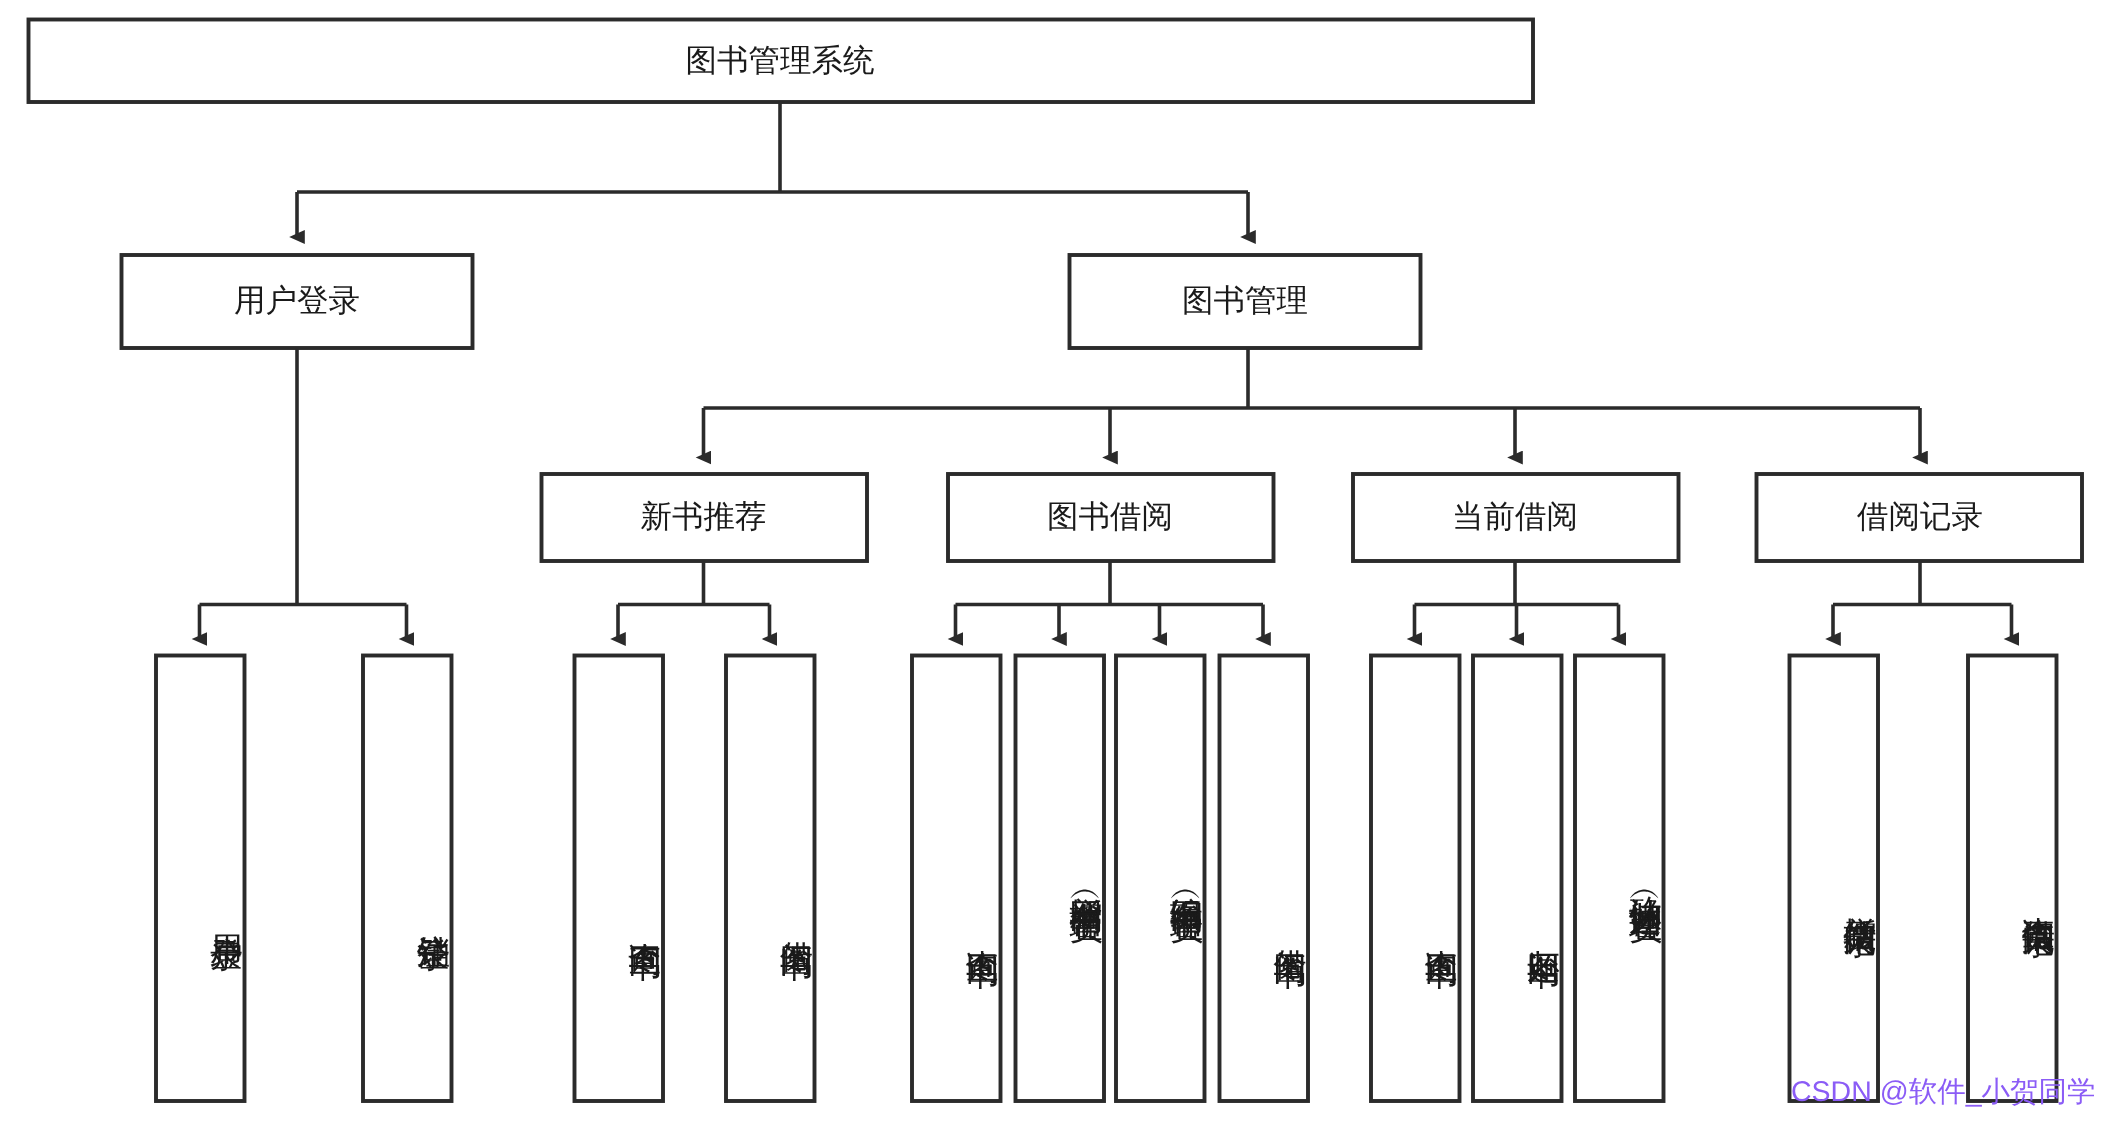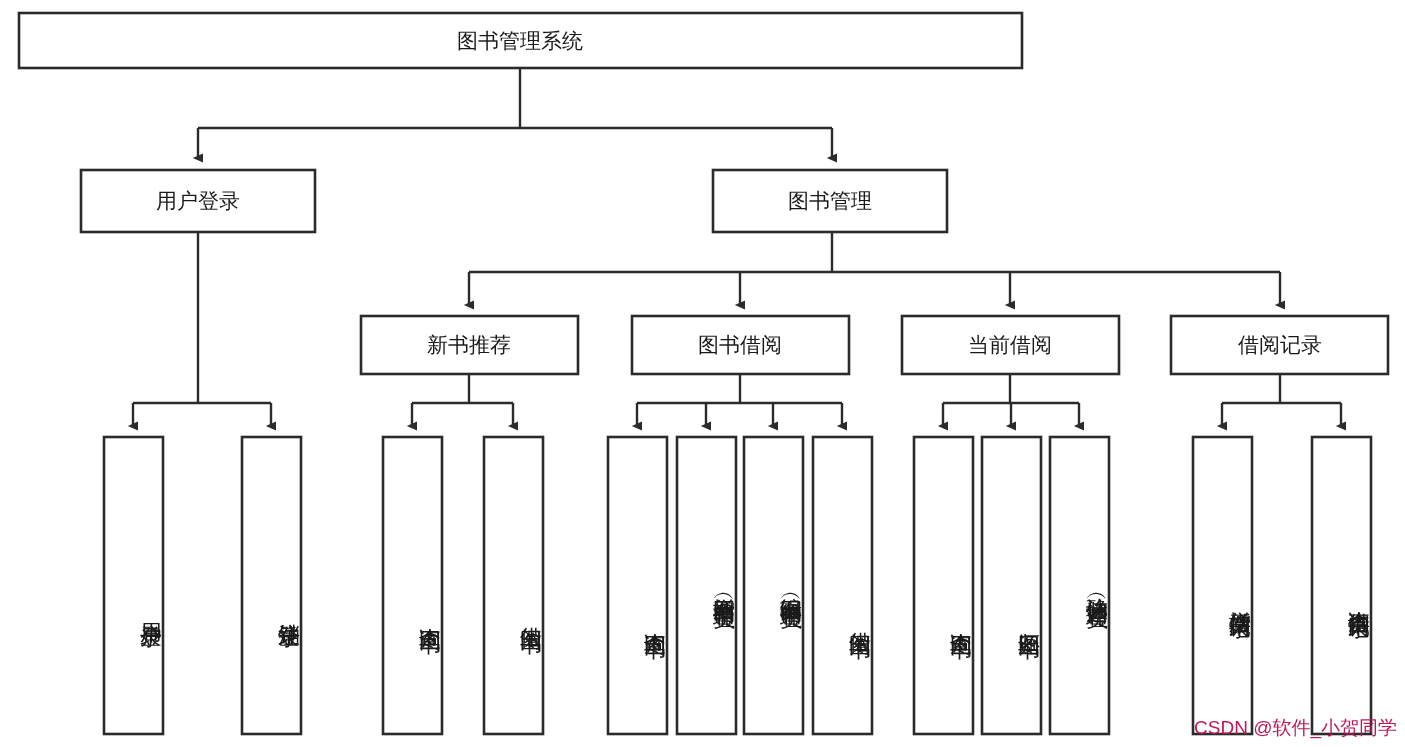--- a/index.html
+++ b/index.html
@@ -60,21 +60,21 @@
     justify-content: center;
     white-space: nowrap;
     pointer-events: none;
   }
   .watermark {
     position: absolute;
     right: 8px;
     bottom: 6px;
     font-family: "Liberation Sans", "DejaVu Sans", sans-serif;
     font-size: 19px;
-    color: #be185d;
+    color: #8b5cf6;
     white-space: nowrap;
     pointer-events: none;
     margin-left: 40px;
   }
 </style>
 </head>
 <body>
 
 <div id="diagram-root">
 

